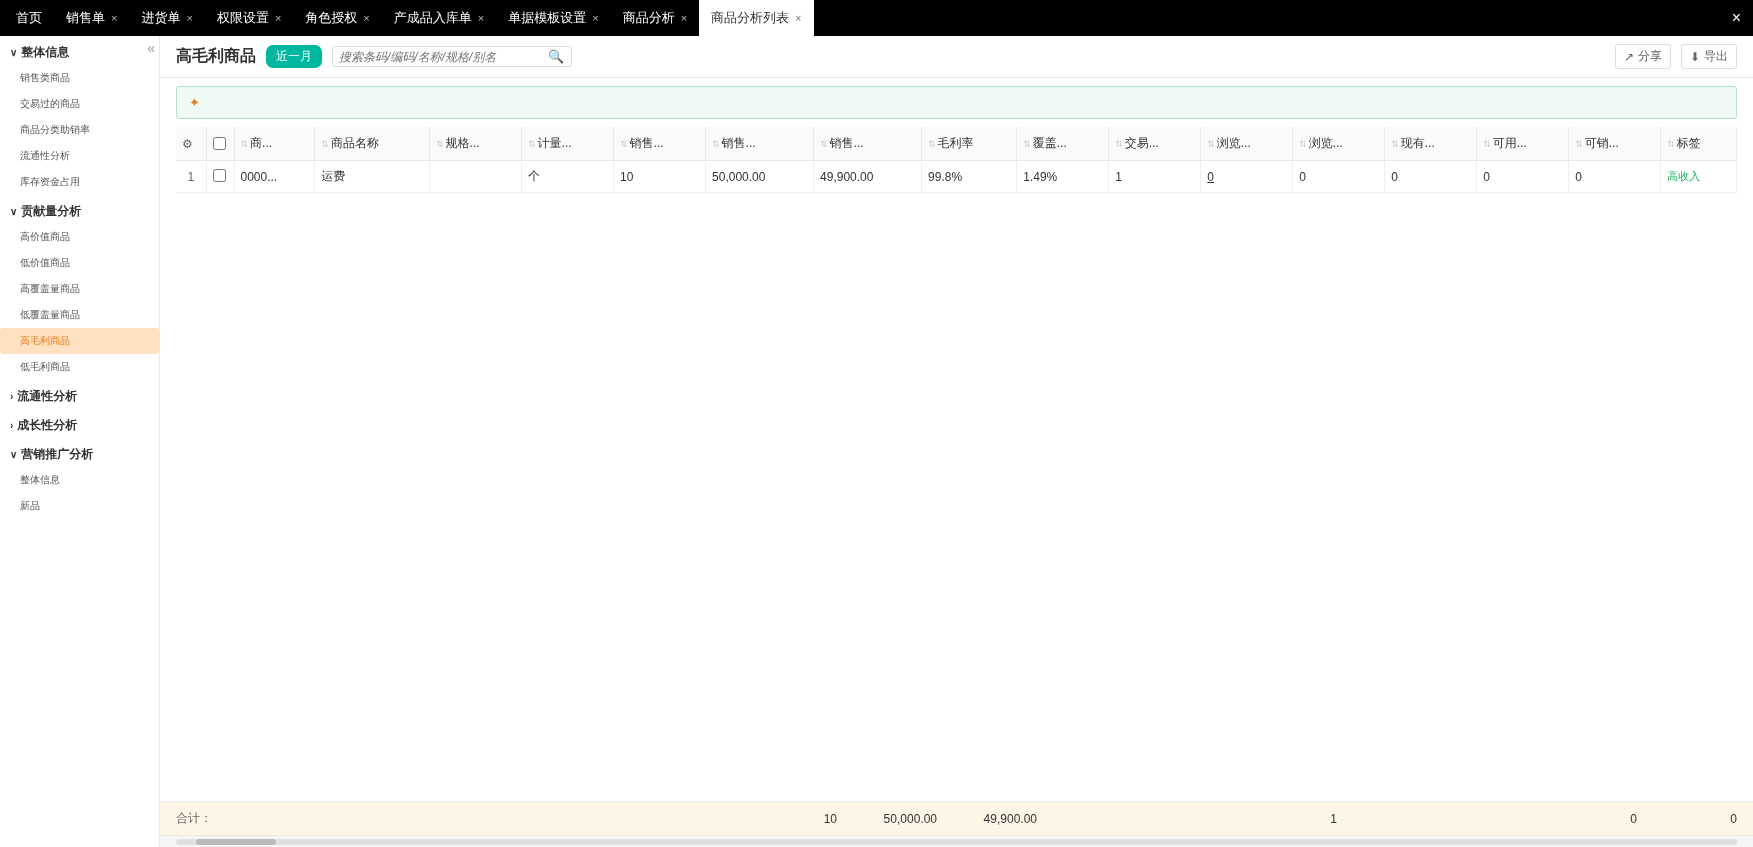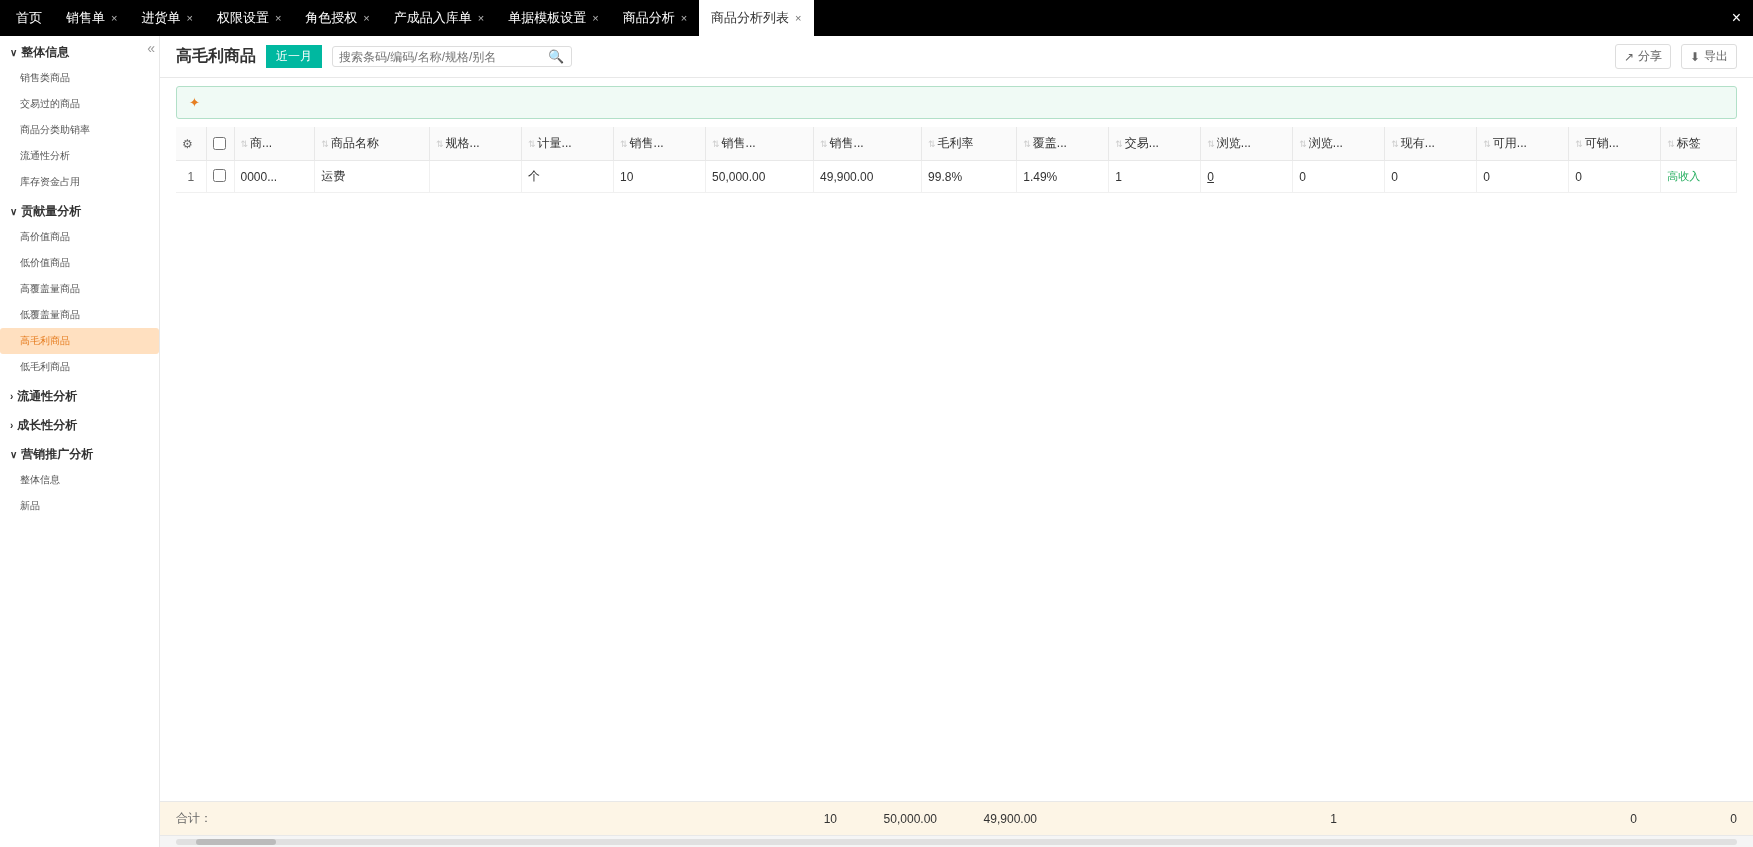--- a/index.html
+++ b/index.html
@@ -111,40 +111,41 @@
     }
     .page-title {
       font-size: 16px;
       font-weight: bold;
       color: #333;
     }
     .filter-btn {
       background: #00b8a0;
       color: #fff;
       border: none;
-      border-radius: 0;
+      border-radius: 7px;
       padding: 3px 10px;
       font-size: 12px;
       cursor: pointer;
     }
     .search-box {
       display: flex;
       align-items: center;
       border: 1px solid #ddd;
       border-radius: 3px;
       padding: 2px 6px;
       flex: 1;
       max-width: 240px;
     }
     .search-box input {
       border: none;
       outline: none;
       font-size: 12px;
       flex: 1;
       color: #999;
+      font-style: italic;
     }
     .search-icon { color: #999; font-size: 13px; cursor: pointer; }
     .header-spacer { flex: 1; }
     .action-btn {
       display: flex;
       align-items: center;
       gap: 4px;
       color: #666;
       font-size: 12px;
       cursor: pointer;

